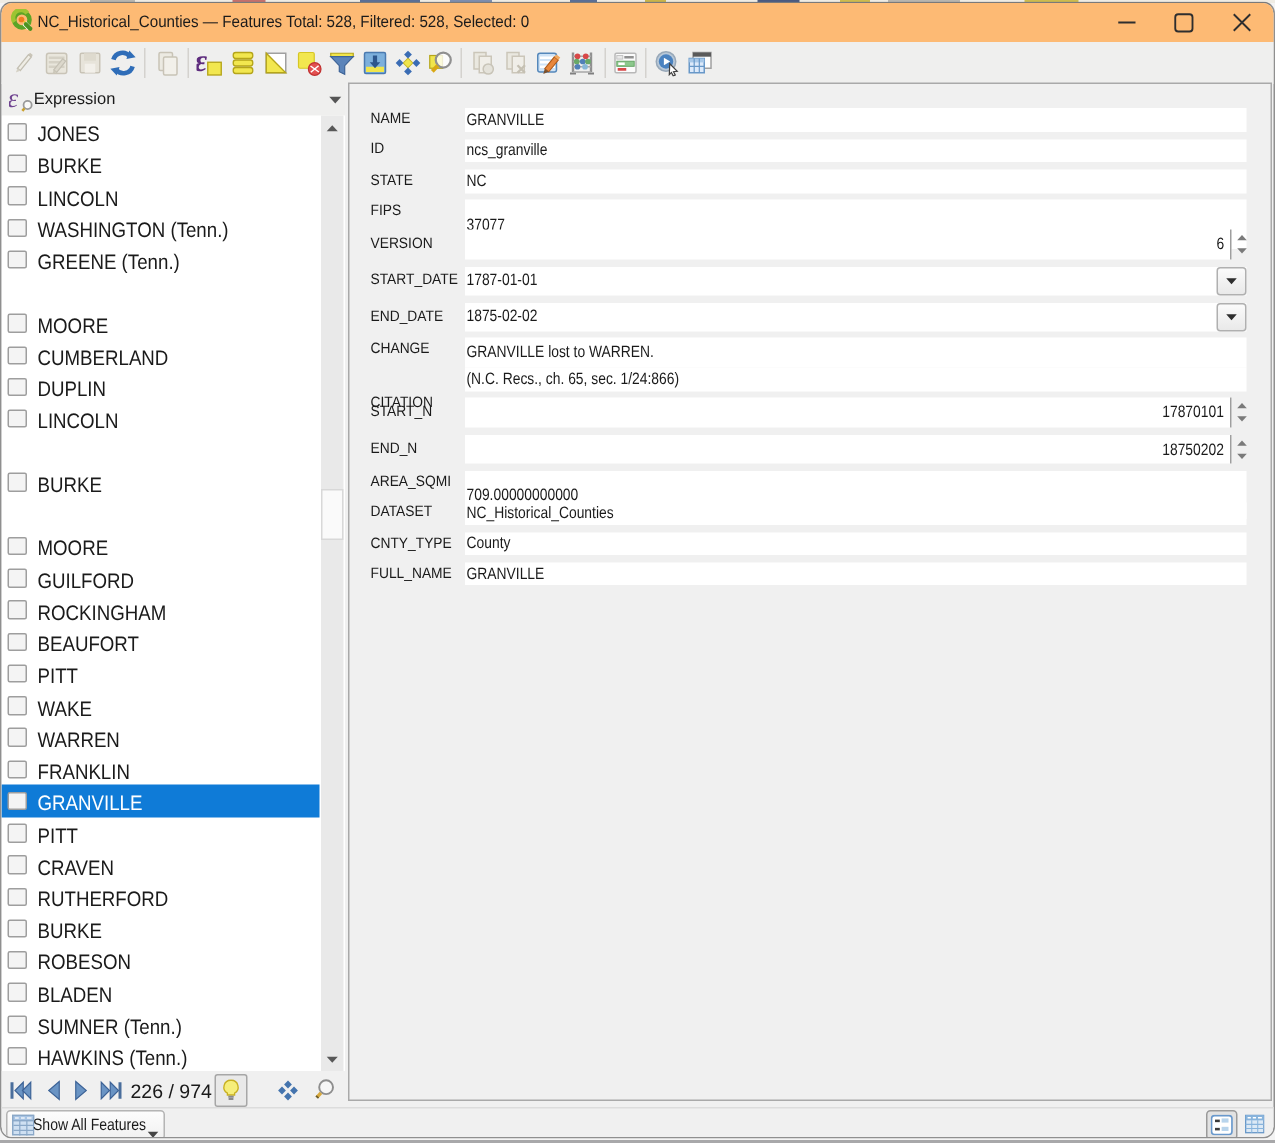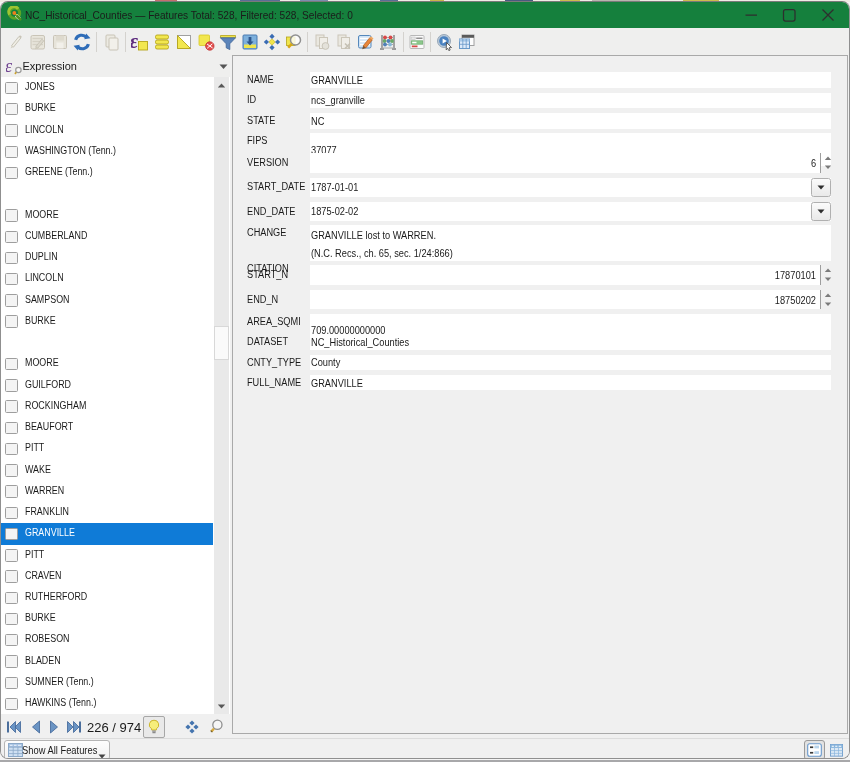--- a/index.html
+++ b/index.html
@@ -1,27 +1,27 @@
 <!DOCTYPE html>
 <html><head><meta charset="utf-8">
 <style>
 * {margin:0;padding:0;box-sizing:border-box;}
 html,body {width:850px;height:762px;background:#f4f4f4;font-family:"Liberation Sans",sans-serif;overflow:hidden;}
 .abs {position:absolute;}
 .t {display:inline-block;transform-origin:0 50%;white-space:nowrap;}
 .win {position:absolute;left:0;top:1px;width:850px;height:758px;background:#f0f0f0;
  border:1px solid #8f8f8f;border-top-color:#7a7a7a;border-radius:8px;overflow:hidden;}
-.titlebar {position:absolute;left:0;top:0;width:100%;height:27px;background:#15803d;}
+.titlebar {position:absolute;left:0;top:0;width:100%;height:27px;background:#fdba74;}
 .title {position:absolute;left:25px;top:8px;font-size:11px;color:#1b1b1b;}
 .toolbar {position:absolute;left:0;top:27px;width:100%;height:28px;background:#efefee;}
 .ti {position:absolute;top:32px;}
 .tsep {position:absolute;top:31px;width:1px;height:20px;background:#d4d2ce;}
 .expr {position:absolute;left:1px;top:54px;width:229px;height:22px;background:#efefee;}
 .list {position:absolute;left:1px;top:76.2px;width:229px;height:637px;background:#ffffff;}
-.item {position:absolute;left:0;width:212px;font-size:10px;color:#1a1a1a;}
+.item {position:absolute;left:0;width:212px;font-size:14px;color:#1a1a1a;}
 .item .txt {position:absolute;left:24px;top:4px;transform:scaleX(0.89);transform-origin:0 0;white-space:nowrap;}
 .cb {position:absolute;left:4.3px;top:4.6px;width:12.4px;height:12.4px;background:#f4f4f4;border:1px solid #9e9e9e;border-radius:1.5px;}
 .sel {background:#0f7bd7;color:#ffffff;}
 .sb {position:absolute;left:214px;top:76.2px;width:15px;height:637px;background:#e9e9e9;}
 .thumb {position:absolute;left:0px;top:249px;width:15px;height:34px;background:#fafafa;border:1px solid #d8d8d8;}
 .panel {position:absolute;left:232px;top:54px;width:616px;height:679px;background:#f0f0f0;border:1px solid #a9a9a9;}
 .flabel {position:absolute;left:246.5px;font-size:10px;color:#1a1a1a;}
 .flabel .t {transform:scaleX(0.92);}
 .fin {position:absolute;left:310px;width:521px;background:#ffffff;font-size:11px;color:#1a1a1a;}
 .fin .v {position:absolute;left:0.5px;top:50%;transform:translateY(-50%) scaleX(0.84);transform-origin:0 50%;white-space:nowrap;}
@@ -224,24 +224,20 @@
           <span class="txt">CUMBERLAND</span>
         </div>
 <div class="item" style="top:170.0px;height:21.2px">
           <span class="cb"></span>
           <span class="txt">DUPLIN</span>
         </div>
 <div class="item" style="top:191.3px;height:21.2px">
           <span class="cb"></span>
           <span class="txt">LINCOLN</span>
         </div>
-<div class="item" style="top:212.5px;height:21.2px">
-          <span class="cb"></span>
-          <span class="txt">SAMPSON</span>
-        </div>
 <div class="item" style="top:233.7px;height:21.2px">
           <span class="cb"></span>
           <span class="txt">BURKE</span>
         </div>
 <div class="item" style="top:276.2px;height:21.2px">
           <span class="cb"></span>
           <span class="txt">MOORE</span>
         </div>
 <div class="item" style="top:297.5px;height:21.2px">
           <span class="cb"></span>

